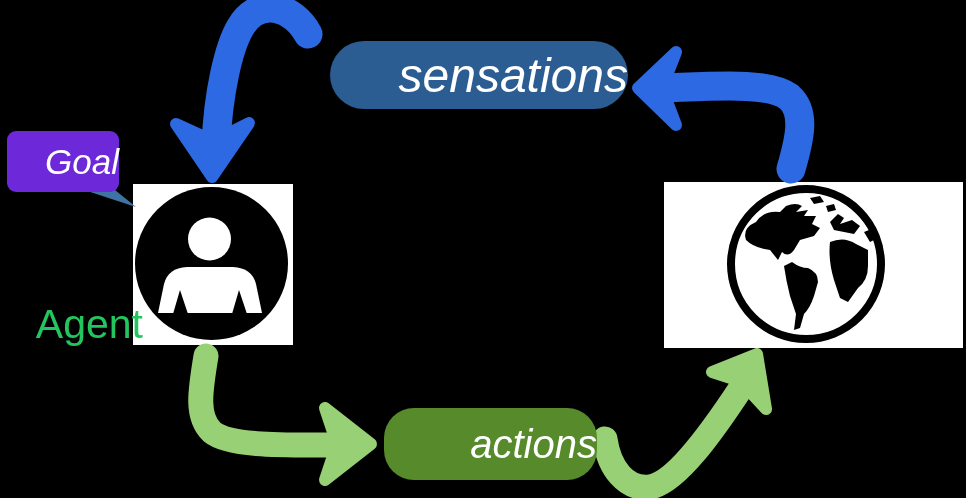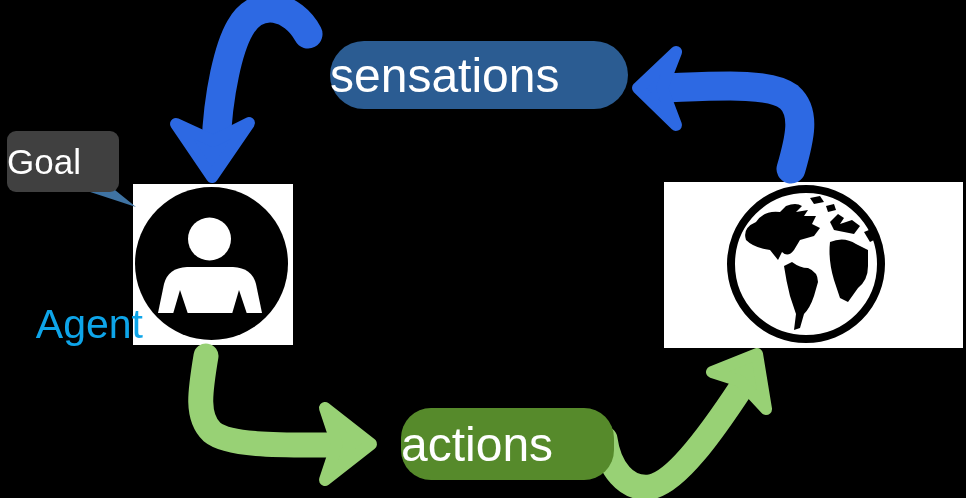--- a/index.html
+++ b/index.html
@@ -5,31 +5,32 @@
   html,body{margin:0;padding:0;}
   .canvas{
     position:relative;width:966px;height:498px;overflow:hidden;
     font-family:"Liberation Sans",sans-serif;background:#000;
   }
   .layer{position:absolute;left:0;top:0;z-index:2;}
   .node-img{position:absolute;background:#fff;z-index:1;}
   #agent-img{left:133px;top:184px;width:160px;height:161px;}
   #env-img{left:664px;top:182px;width:299px;height:166px;}
   .node-label{
-    position:absolute;z-index:1;color:#0ea5e9;font-size:41px;line-height:1;
+    position:absolute;z-index:1;color:#22c55e;font-size:41px;line-height:1;
     white-space:nowrap;letter-spacing:0;
   }
   #agent-label{right:823px;top:304px;}
   #env-label{right:239px;top:304px;}
   .pill{
-    position:absolute;z-index:3;display:flex;align-items:center;justify-content:flex-start;
+    position:absolute;z-index:3;display:flex;align-items:center;justify-content:flex-end;
     color:#fff;
+    font-style:italic;
   }
   #sensations-pill{left:330px;top:41px;width:298px;height:68px;border-radius:34px;font-size:48px;}
-  #actions-pill{left:401px;top:408px;width:213px;height:72px;border-radius:30px;font-size:48px;}
+  #actions-pill{left:384px;top:408px;width:213px;height:72px;border-radius:30px;font-size:40px;}
   #goal-bubble{left:7px;top:131px;width:112px;height:61px;border-radius:9px;font-size:35px;z-index:3;}
   .icon-svg{position:absolute;left:0;top:0;}
 </style>
 </head>
 <body>
 
 <div class="canvas" style="background: rgb(0, 0, 0);">
 
   <div class="node-img" id="agent-img">
     <svg class="icon-svg" width="160" height="161" viewBox="0 0 160 161">
@@ -74,17 +75,17 @@
   </svg>
 
   <div class="pill" id="sensations-pill" style="background: rgb(43, 92, 146);">
     <span>sensations</span>
   </div>
 
   <div class="pill" id="actions-pill" style="background: rgb(86, 138, 43);">
     <span>actions</span>
   </div>
 
-  <div class="pill" id="goal-bubble" style="background: #404040;">
+  <div class="pill" id="goal-bubble" style="background: #6d28d9;">
     <span>Goal</span>
   </div>
 
 </div>
 
 </body></html>

